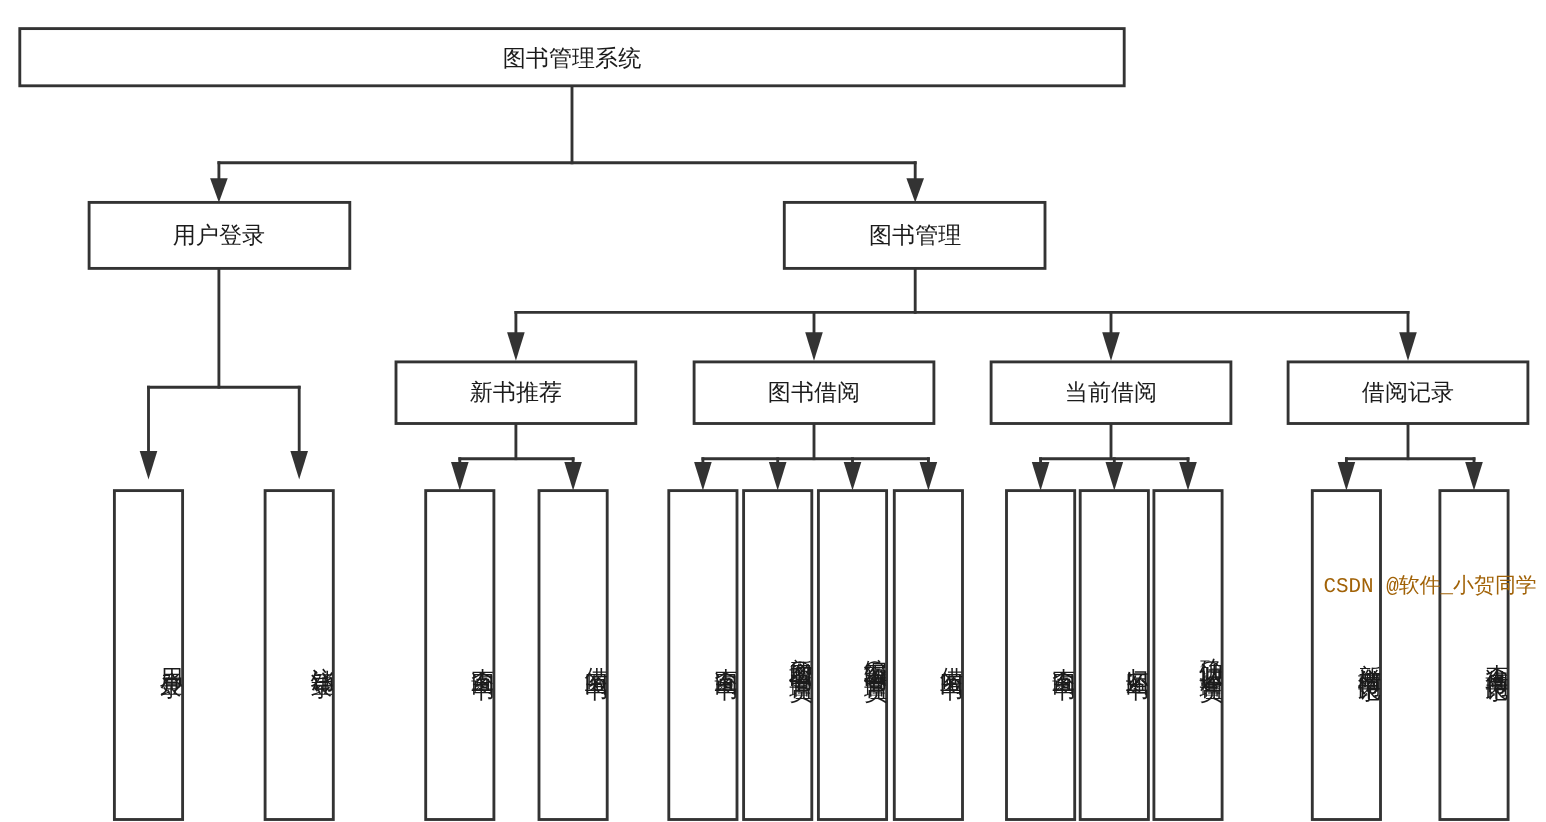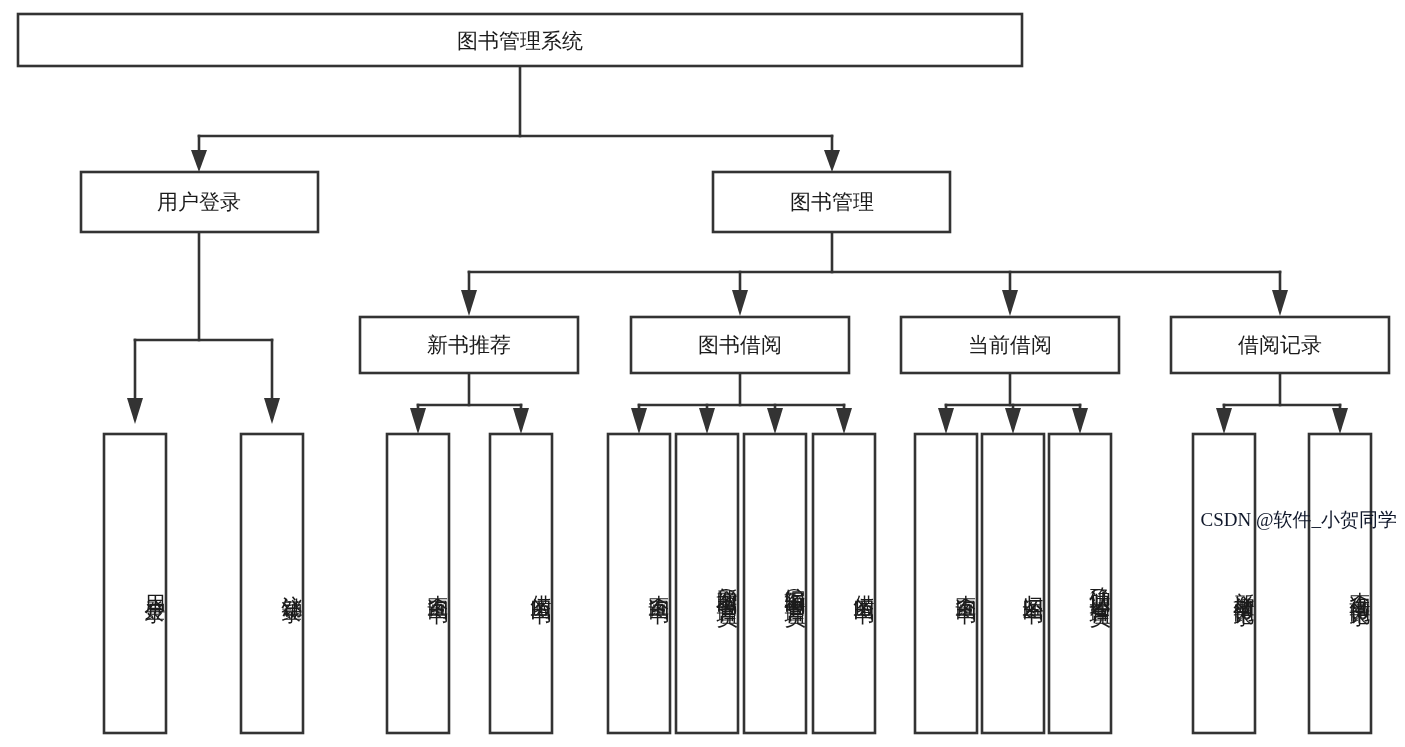--- a/index.html
+++ b/index.html
@@ -10,20 +10,21 @@
   body {
     width: 1405px;
     height: 747px;
     font-family: "Liberation Sans", "DejaVu Sans", sans-serif;
     overflow: hidden;
   }
   #diagram-root {
     position: relative;
     width: 1405px;
     height: 539px;
+    margin-top: 12px;
   }
   svg#tree-svg {
     position: absolute;
     left: 0;
     top: 0;
     width: 1405px;
     height: 747px;
   }
   .node-box {
     fill: #ffffff;
@@ -59,23 +60,23 @@
     display: flex;
     align-items: flex-start;
     justify-content: center;
     white-space: nowrap;
     pointer-events: none;
   }
   .watermark {
     position: absolute;
     right: 8px;
     bottom: 6px;
-    font-family: Liberation Serif, serif;
+    font-family: Liberation Mono, monospace;
     font-size: 19px;
-    color: #0f172a;
+    color: #a16207;
     white-space: nowrap;
   }
 </style>
 </head>
 <body>
 
 <div id="diagram-root">
 
   <svg id="tree-svg" viewBox="0 0 1405 747">
 

